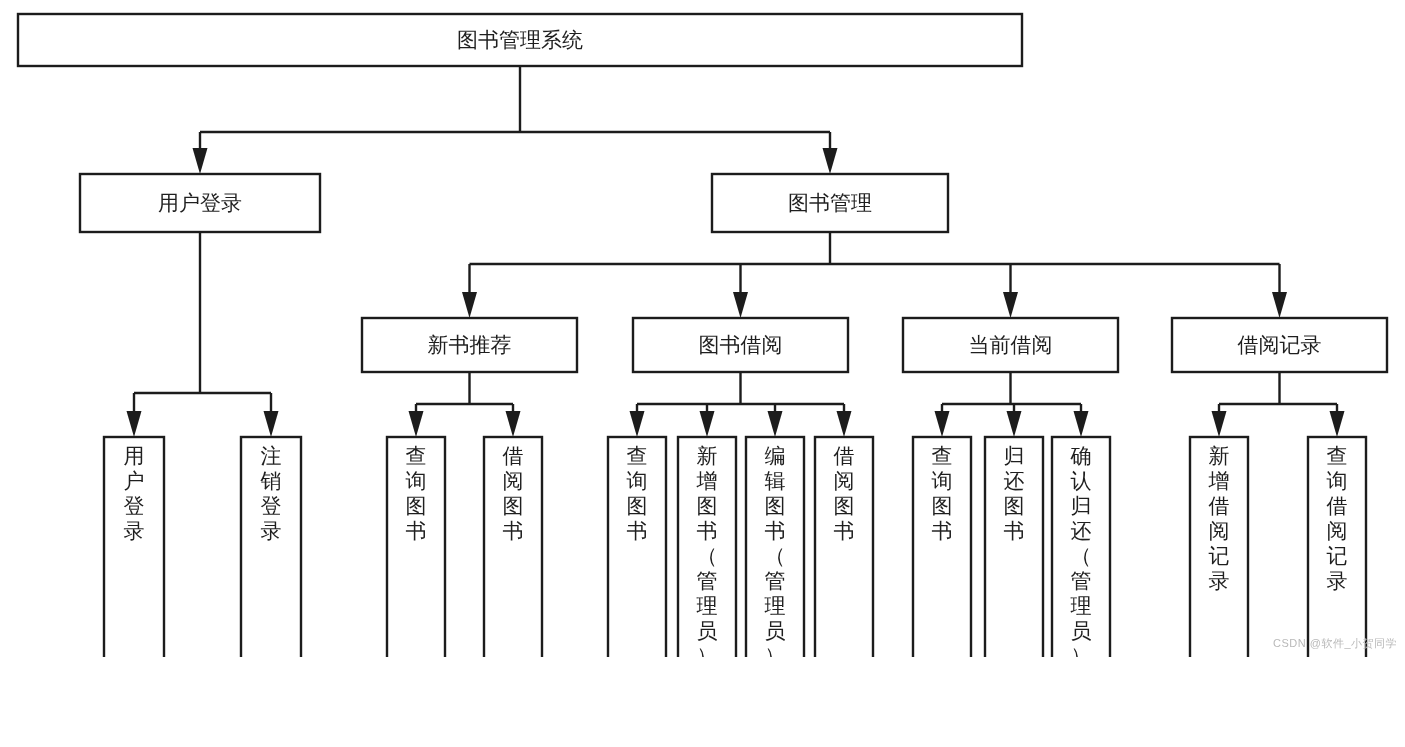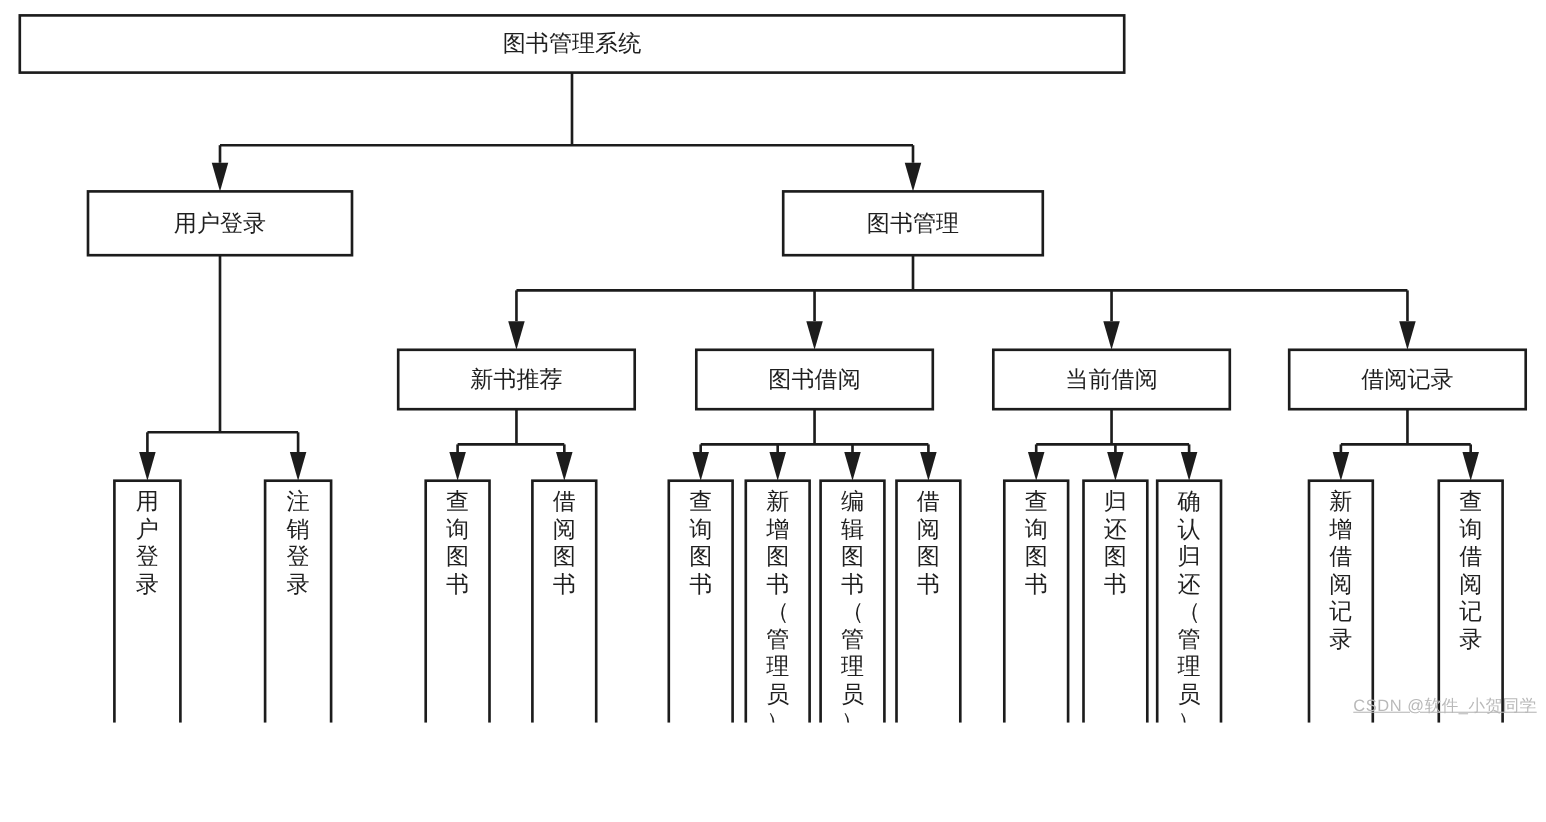--- a/index.html
+++ b/index.html
@@ -52,26 +52,25 @@
   }
   .arrow-head {
     fill: #1c1c1c;
     stroke: none;
   }
   .watermark-text {
     position: absolute;
     right: 8px;
     bottom: 6px;
     font-family: "Liberation Sans", "DejaVu Sans", sans-serif;
-    font-size: 15px;
+    font-size: 11px;
     color: #b9b9b9;
     letter-spacing: 0.5px;
     white-space: nowrap;
     user-select: none;
-    text-decoration: underline;
   }
 </style>
 </head>
 <body>
 
 <div id="diagram-root">
 
   <svg class="chart-canvas" viewBox="0 0 1405 747">
     <g id="connector-layer">
         <g>

